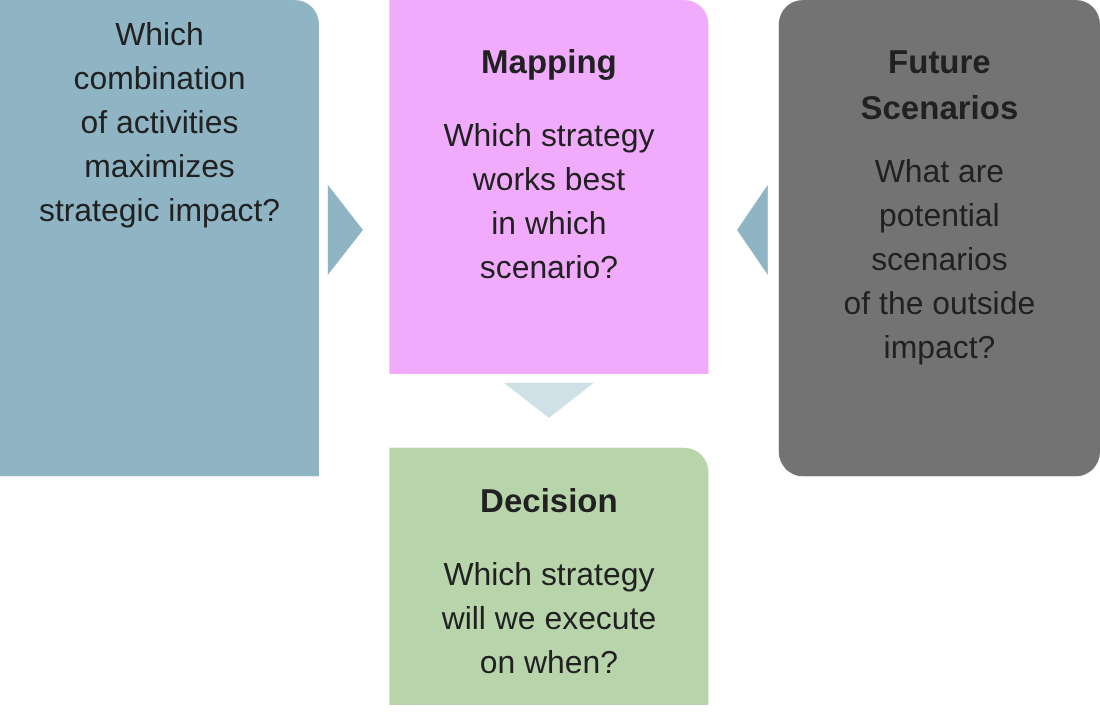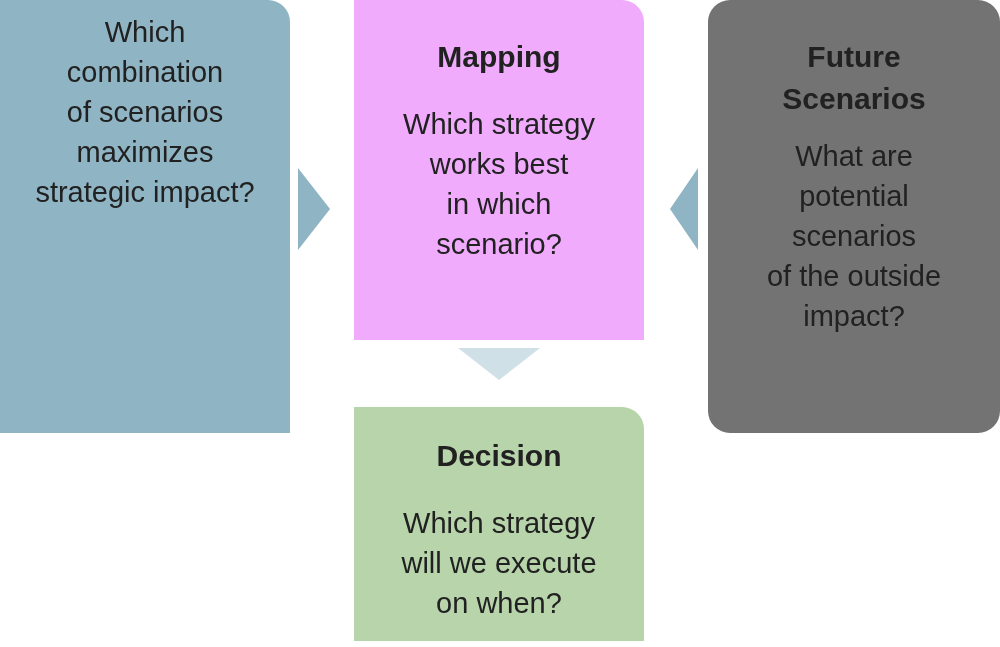--- a/index.html
+++ b/index.html
@@ -71,21 +71,21 @@
   }
 </style>
 </head>
 <body>
 
 <div id="canvas" style="color: rgb(33, 33, 33);">
 
   <div class="panel panel-strategy" style="background-color: rgb(143, 180, 196);">
     <div class="panel-body">Which
 combination
-of scenarios
+of activities
 maximizes
 strategic impact?</div>
   </div>
 
   <div class="arrow arrow-right" style="border-left-color: rgb(143, 180, 196);"></div>
 
   <div class="panel panel-mapping" style="background-color: #f0abfc;">
     <div class="panel-title">Mapping</div>
     <div class="panel-body">Which strategy
 works best

